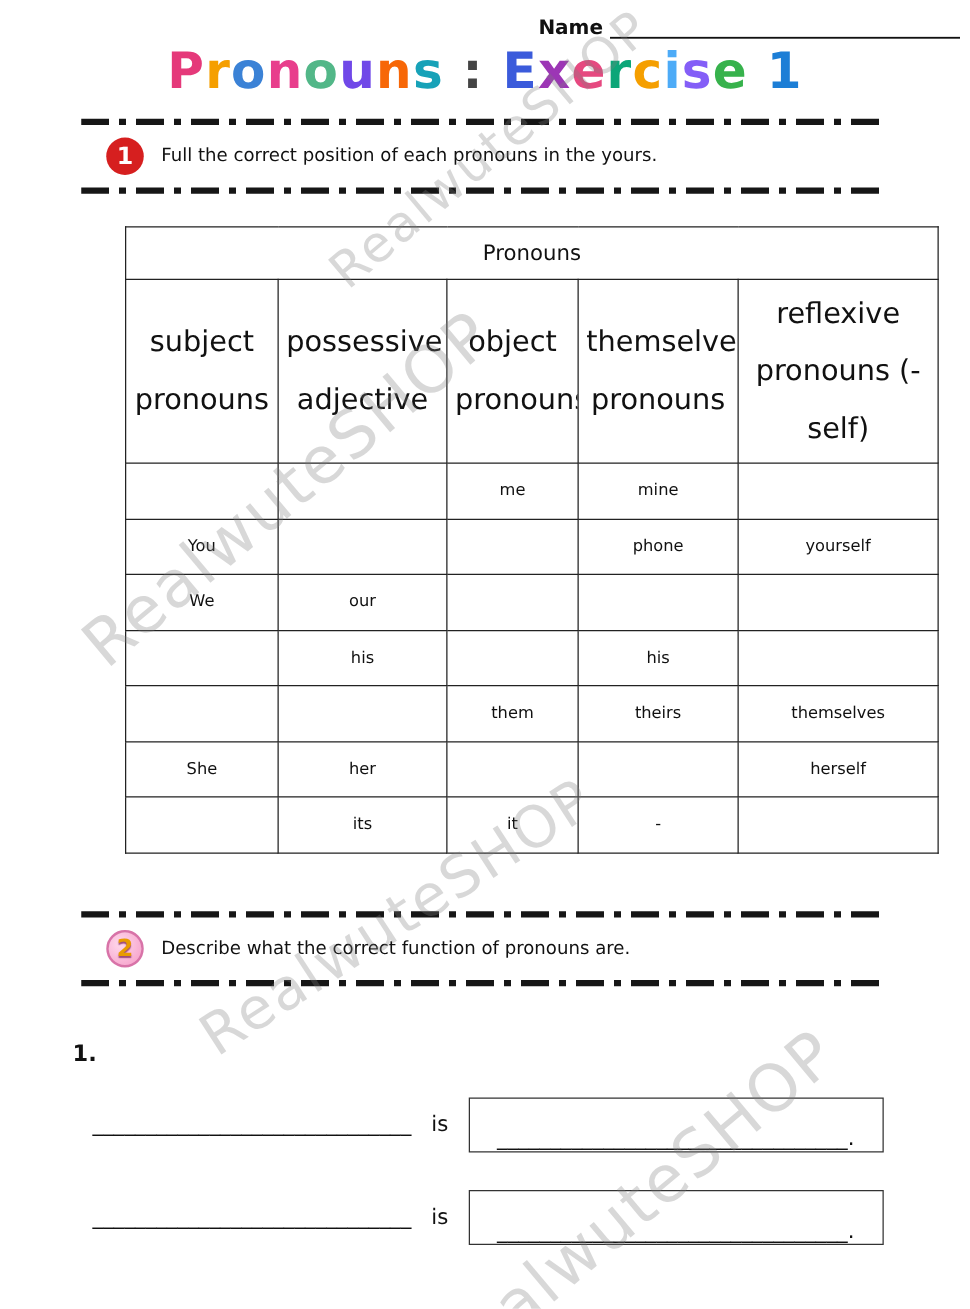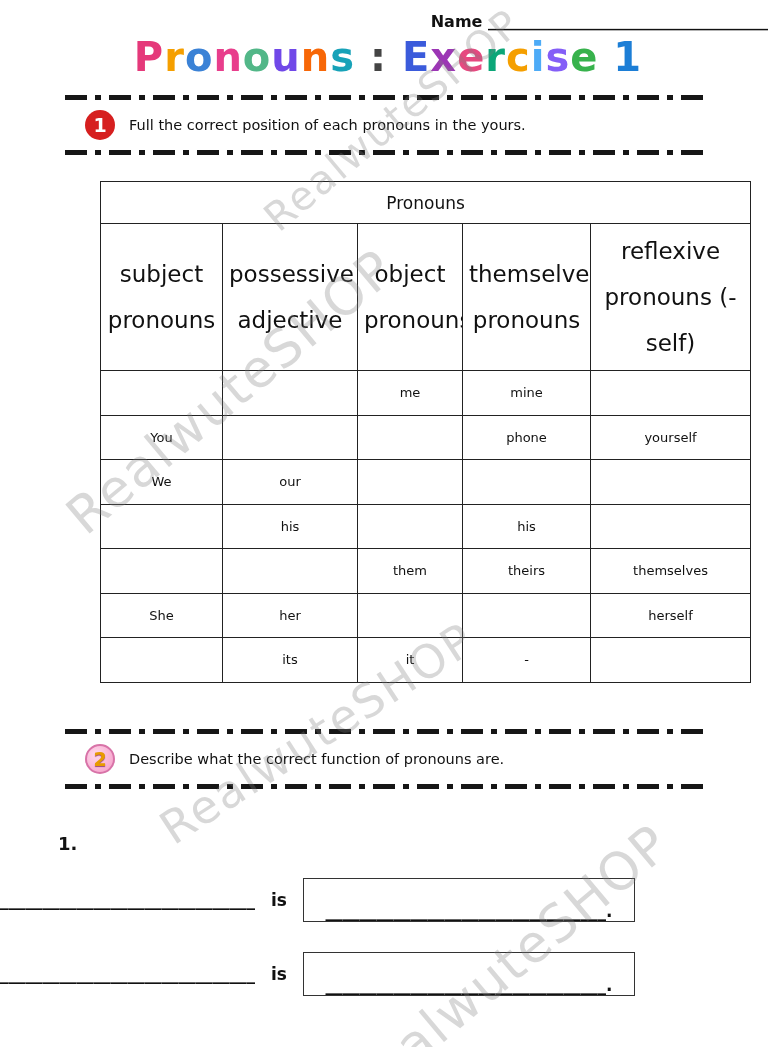--- a/index.html
+++ b/index.html
@@ -29,21 +29,21 @@
     display:flex;align-items:center;justify-content:center;font-weight:bold;font-size:19px;flex:0 0 auto}
   
   table{border-collapse:collapse;margin:26px 0 0 100px;width:650px;table-layout:fixed}
   th,td{border:1.6px solid #222;text-align:center;font-weight:normal;overflow:hidden}
   .tbl-title th{height:42px;font-size:17px}
   tr.cols th{height:122px;font-size:23px;padding:4px 6px;line-height:2.0;vertical-align:middle}
   tbody td{height:44.5px;font-size:13px}
   
   .question{margin-top:44px;padding-left:58px;font-size:18px;font-weight:bold;display:flex}
   .q-num{width:72px}
-  .answer-row{display:flex;align-items:center;margin-top:24px;font-weight:bold}
+  .answer-row{display:flex;align-items:center;margin-top:24px;padding-left:74px;font-weight:normal}
   .answer-row.r2{margin-top:30px}
   .blank{font-size:17px;white-space:nowrap}
   .is{margin:0 16px;font-size:17px}
   .answer-box{border:1.4px solid #333;width:332px;height:44px;
     display:flex;align-items:flex-end;justify-content:center;font-size:17px;white-space:nowrap;overflow:hidden}
   
   .wm{position:absolute;color:rgba(125,125,125,0.30);white-space:nowrap;
     transform-origin:0 0;pointer-events:none;letter-spacing:2px;z-index:5}
   .wm-a{left:55px;top:500px;font-size:52px;transform:rotate(-40deg)}
   .wm-b{left:150px;top:810px;font-size:46px;transform:rotate(-33deg)}

